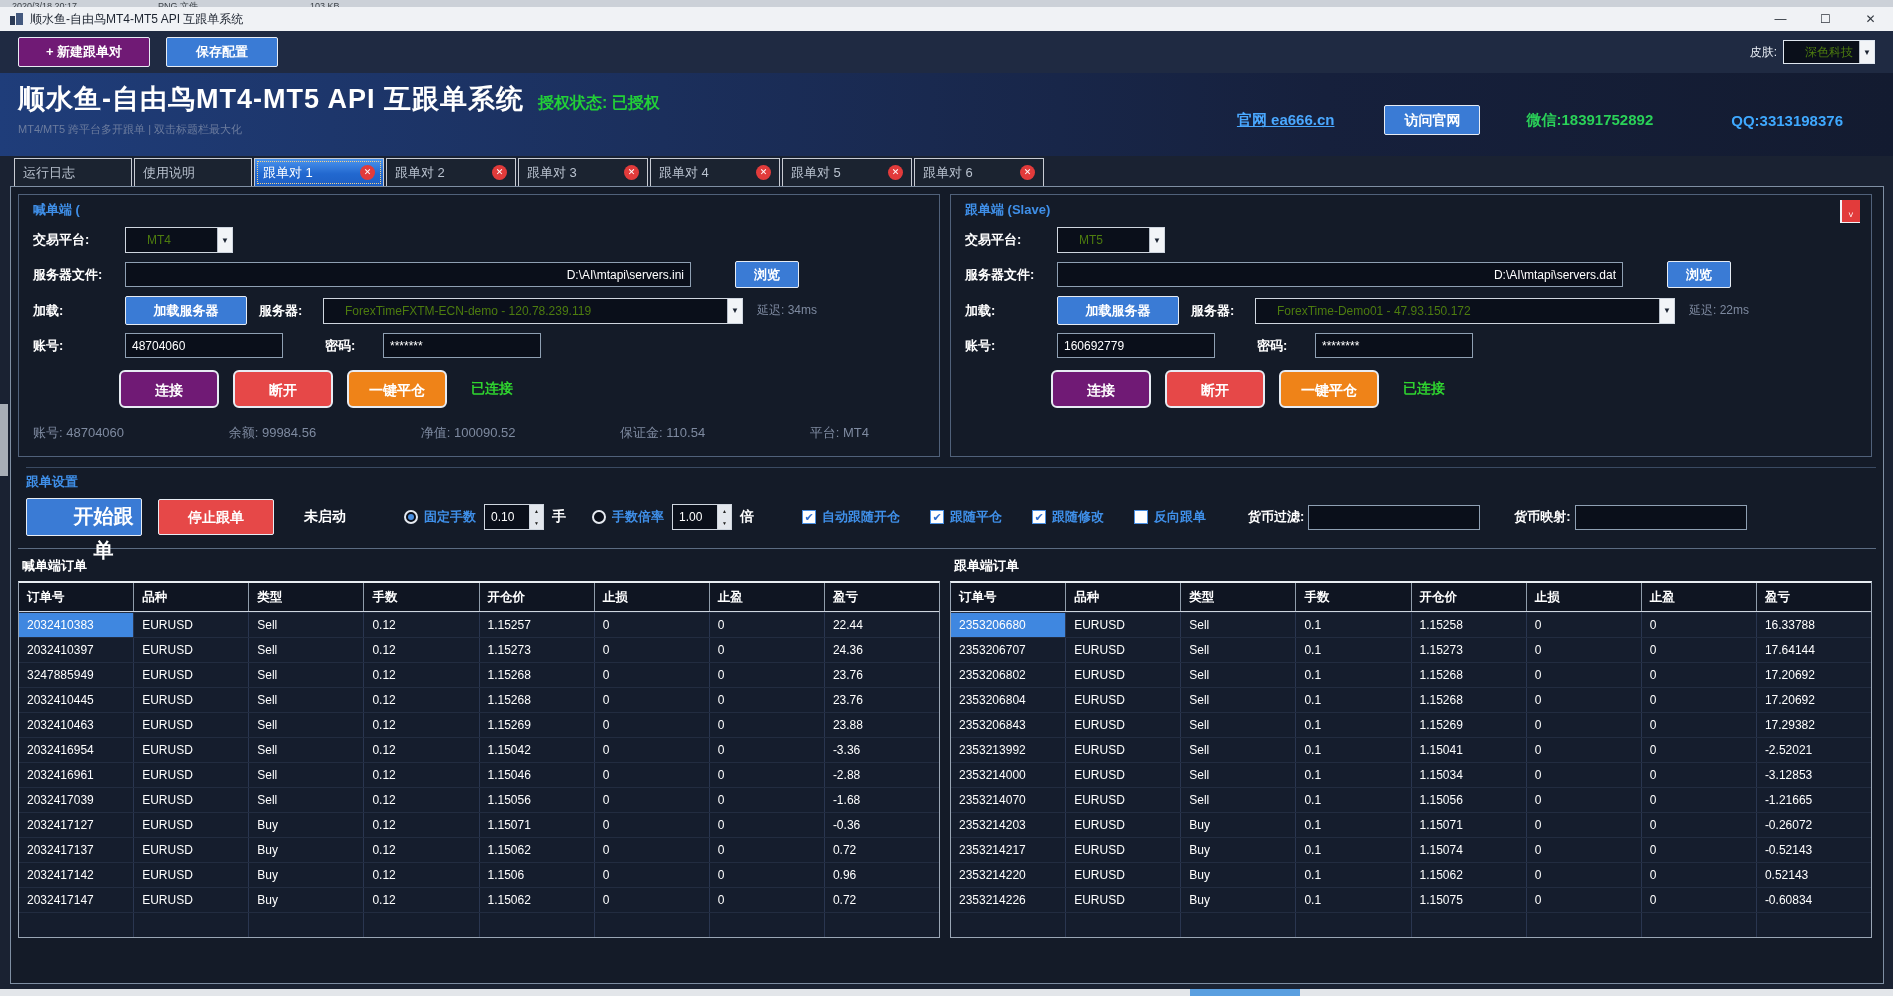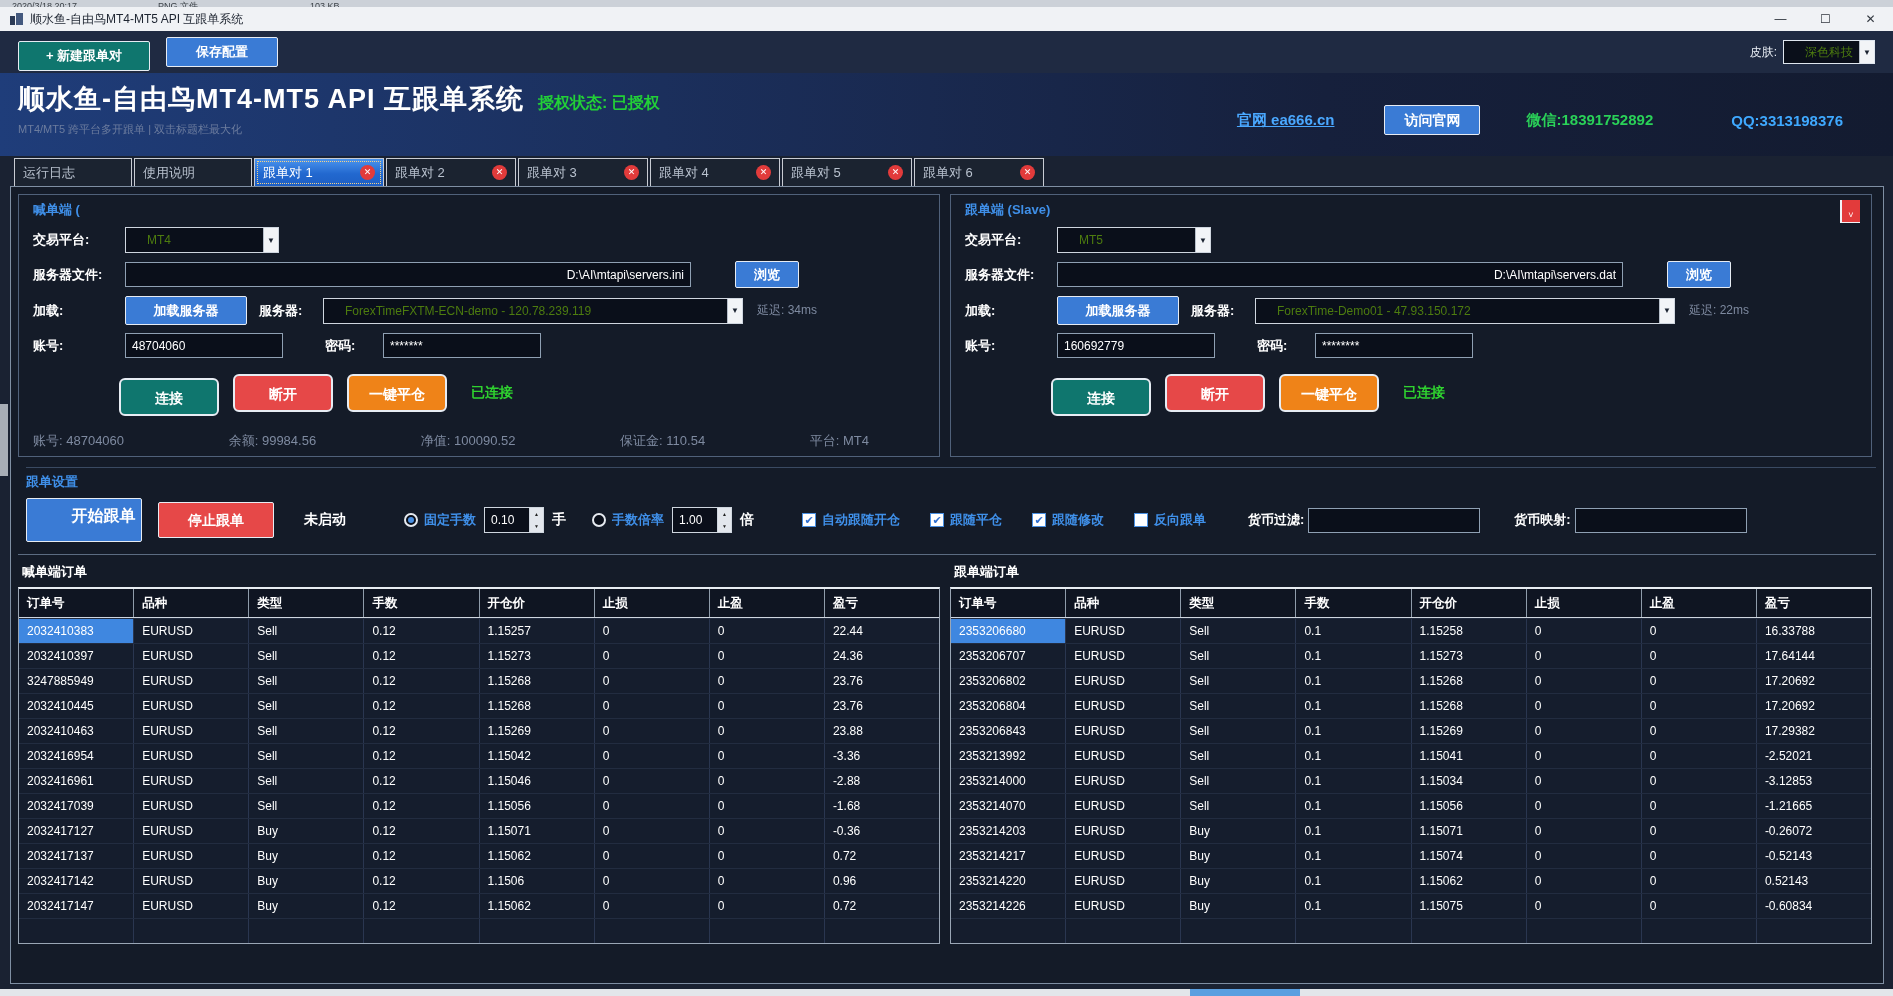--- a/index.html
+++ b/index.html
@@ -18,21 +18,21 @@
   .titlebar { height:24px; background:#f0f2f5; display:flex; align-items:center; color:#1d2430; font-size:12px; }
   .app-icon { width:13px; height:12px; margin:0 7px 0 10px; position:relative; }
   .app-icon i { position:absolute; background:#2b3a55; }
   .app-icon i:nth-child(1){ left:0; top:3px; width:5px; height:9px; }
   .app-icon i:nth-child(2){ left:6px; top:0; width:7px; height:12px; background:#44597e;}
   .win-controls { margin-left:auto; display:flex; height:100%; }
   .win-btn { width:45px; text-align:center; line-height:24px; font-size:12px; color:#30363e; cursor:default; }
   
   .toolbar { height:42px; background:#1f2a42; display:flex; align-items:center; padding:0 18px; }
   .btn { border:1px solid #e7ecf3; border-radius:2px; color:#fff; font-size:13px; font-weight:bold; text-align:center; cursor:default; }
-  .btn-green { background:#0f766e;margin-top:8px; }
+  .btn-green { background:#701a75; }
   .btn-blue  { background:#3a7bd5; }
   .btn-red   { background:#e64848; }
   .btn-orange{ background:#ef8318; }
   .tb-new { width:132px; height:30px; line-height:28px; }
   .tb-save { width:112px; height:30px; line-height:28px; margin-left:16px; }
   .skin-area { margin-left:auto; display:flex; align-items:center; }
   .skin-label { font-size:12px; color:#e8edf4; margin-right:6px; }
   .fake-select { background:#0a0f1a; border:1px solid #dfe6ef; height:24px; display:flex; align-items:center; position:relative; }
   .fake-select .sel-text { font-size:12px; color:#4d7c0f; padding:0 21px; flex:1; white-space:nowrap; overflow:hidden; }
   .fake-select .sel-arrow { width:15px; height:100%; background:#f2f4f7; color:#1a2230; font-size:8px; display:flex; align-items:center; justify-content:center; border-left:1px solid #b7bfca; }
@@ -58,40 +58,40 @@
   .tab-close { margin-left:auto; width:15px; height:15px; border-radius:50%; background:#e23b3b; color:#fff; font-size:9px; line-height:15px; text-align:center; font-weight:bold; }
   
   .main { position:absolute; left:10px; right:9px; top:186px; bottom:12px; border:1px solid #7f8fa3; background:#141b28; padding:7px; overflow:hidden; }
   .panels { display:flex; gap:10px; }
   .panel { width:922px; height:263px; border:1px solid #50617a; position:relative; padding:6px 0 0 14px; flex:none; }
   .p-title { color:#3f8fe8; font-size:13px; font-weight:bold; margin-bottom:8px; }
   .frow { display:flex; align-items:center; margin-bottom:8px; }
   .flabel { font-size:13px; font-weight:bold; color:#fff; width:92px; flex:none; }
   .flabel.narrow { width:58px; margin-left:42px; }
   .text-input { background:#0a0f1a; border:1px solid #8fa0b3; color:#fff; font-size:12px; height:25px; padding:0 6px; font-family:"Liberation Sans",sans-serif; }
-  .platform-select { width:154px; height:26px; border-color:#cfd6df; }
+  .platform-select { width:108px; height:26px; border-color:#cfd6df; }
   .file-input { width:566px;text-align:right; }
   .browse-btn { width:64px; height:27px; line-height:25px; margin-left:44px; }
   .load-btn { width:122px; height:29px; line-height:27px; }
   .server-label { width:64px; margin-left:12px; }
   .server-select { width:420px; height:26px; border-color:#cfd6df; }
   .latency { font-size:12px; color:#7e8aa0; margin-left:14px; }
   .acct-input { width:158px; }
   .conn-row { margin-left:86px; margin-top:12px; }
   .conn-btn { width:100px; height:38px; line-height:36px; font-size:14px; margin-right:14px; border-width:2px;border-radius:6px; }
   .closeall-btn { width:100px; }
   .conn-status { color:#2fd32f; font-size:14px; font-weight:bold; margin-left:10px; }
   .p-stats { display:flex; margin-top:16px; padding-right:70px; justify-content:space-between; }
   .p-stats span { color:#7e8aa0; font-size:13px; white-space:nowrap; }
   .collapse-btn { position:absolute; top:5px; right:11px; width:20px; height:23px; background:#e23b3b; border-left:2px solid #f2f4f7; border-bottom:1px solid #f2f4f7; color:#fff; font-size:9px; text-align:center; line-height:30px; }
   
   .settings { margin-top:10px; padding-left:8px; }
   .s-title { color:#3f8fe8; font-size:13px; font-weight:bold; margin-bottom:7px; border-top:1px solid #3a4a62; padding-top:5px; }
   .s-row { display:flex; align-items:center; }
-  .start-btn { width:116px; height:44px; line-height:34px; font-size:16px;padding-left:39px; }
+  .start-btn { width:116px; height:38px; line-height:34px; font-size:20px;padding-left:39px; }
   .stop-btn { width:116px; height:36px; line-height:34px; font-size:14px; margin-left:16px; }
   .run-status { color:#fff; font-size:14px; font-weight:bold; margin:0 58px 0 30px; }
   .radio { width:14px; height:14px; border-radius:50%; border:2px solid #e6eaf0; background:#0a0f1a; position:relative; flex:none; }
   .radio.selected::after { content:""; position:absolute; left:2px; top:2px; width:6px; height:6px; border-radius:50%; background:#4a90e2; }
   .opt-label { color:#3f8fe8; font-size:13px; font-weight:bold; margin:0 8px 0 6px; white-space:nowrap; }
   .spinner { display:flex; height:26px; }
   .spin-input { width:46px; height:26px; border-color:#cfd6df; }
   .spin-btns { width:14px; height:26px; display:flex; flex-direction:column; border:1px solid #cfd6df; border-left:none; }
   .spin-btns i { flex:1; background:#e3e7ed; color:#222; font-size:5px; font-style:normal; text-align:center; line-height:12px; }
   .unit { color:#fff; font-size:14px; font-weight:bold; margin:0 26px 0 8px; }

